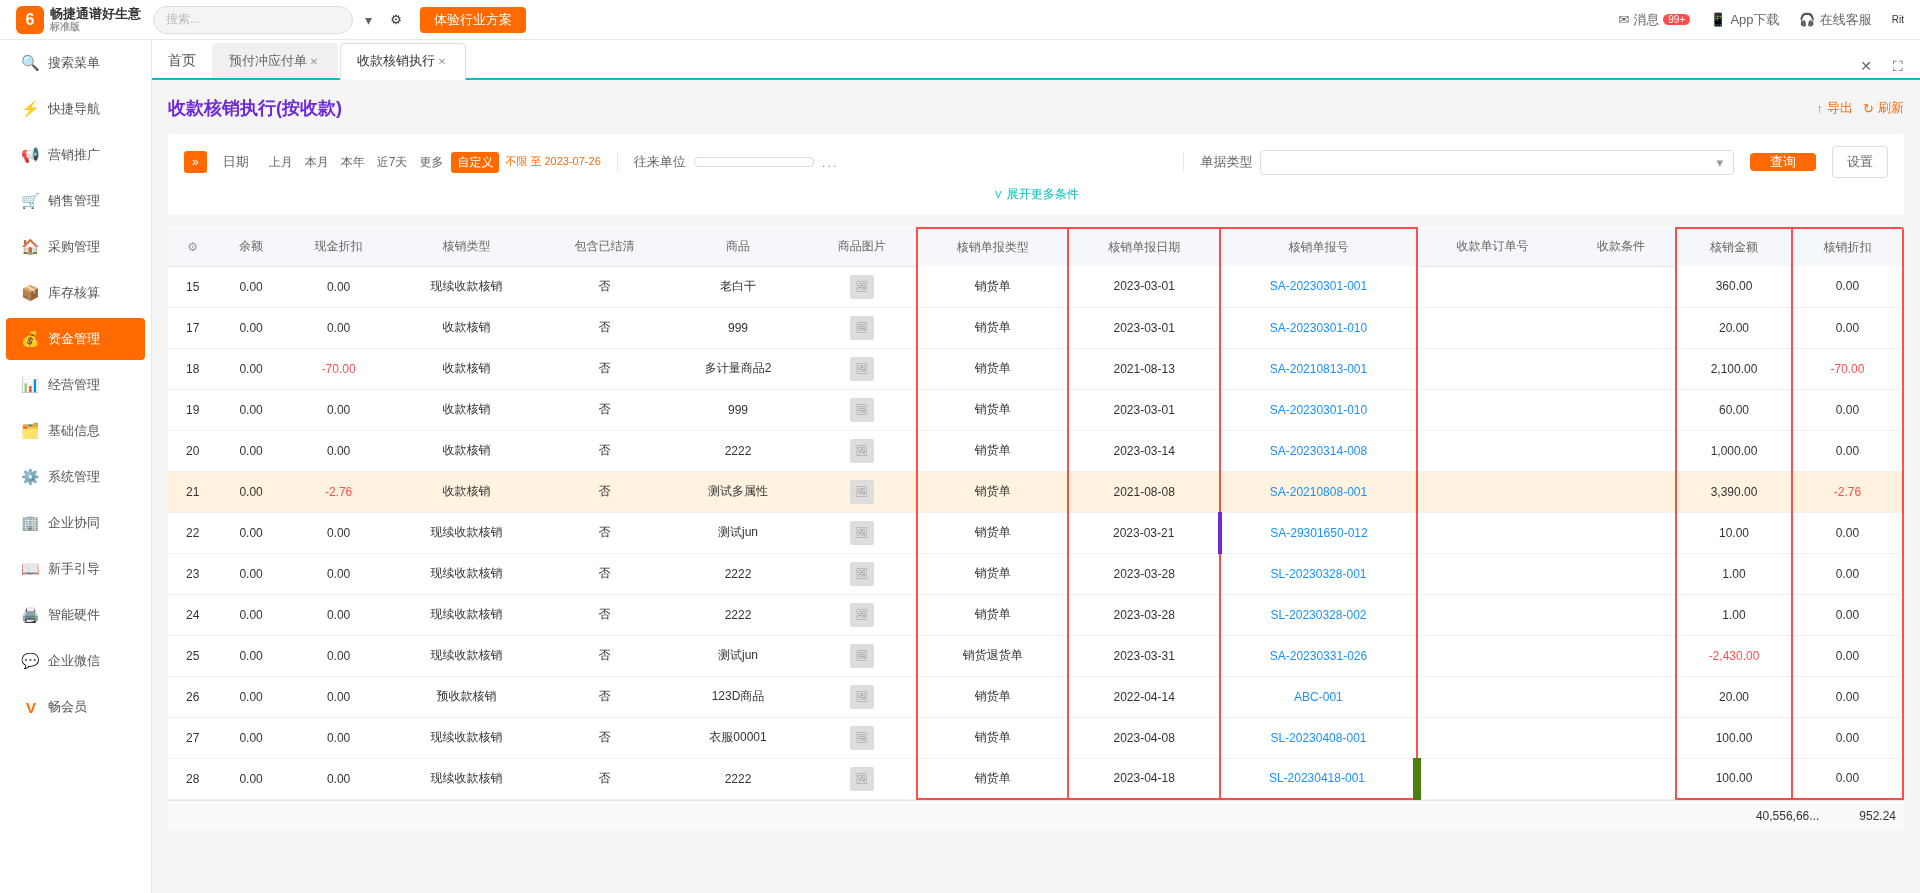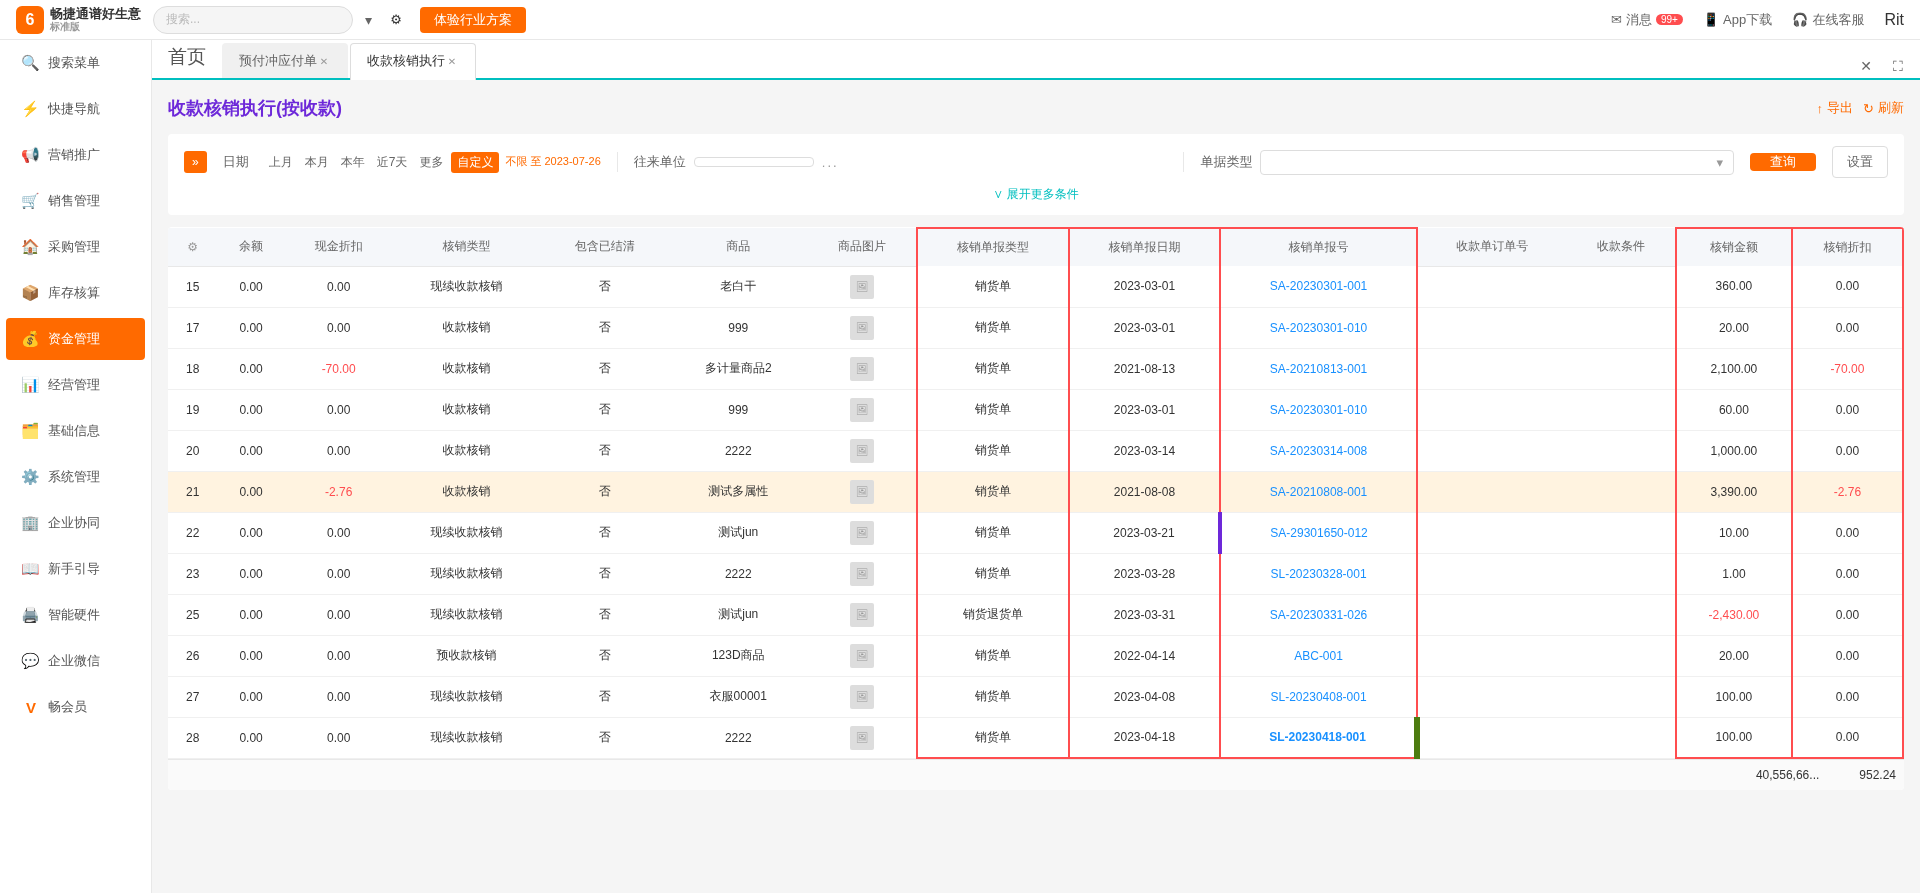--- a/index.html
+++ b/index.html
@@ -11,40 +11,40 @@
     .logo-icon { width: 28px; height: 28px; background: #ff6a00; border-radius: 6px; display: flex; align-items: center; justify-content: center; color: white; font-size: 16px; }
     .logo-text { display: flex; flex-direction: column; line-height: 1.2; }
     .logo-main { font-size: 13px; color: #333; }
     .logo-sub { font-size: 10px; color: #999; }
     .top-bar-search { flex: 0 0 200px; height: 28px; border: 1px solid #ddd; border-radius: 14px; padding: 0 12px; background: #f5f5f5; color: #999; font-size: 12px; display: flex; align-items: center; }
     .top-bar-dropdown { display: flex; align-items: center; gap: 4px; color: #666; cursor: pointer; }
     .top-bar-solution { background: #ff6a00; color: white; border: none; border-radius: 4px; padding: 4px 14px; cursor: pointer; font-size: 13px; }
     .top-bar-right { margin-left: auto; display: flex; align-items: center; gap: 20px; color: #666; font-size: 13px; }
     .top-bar-right-item { display: flex; align-items: center; gap: 4px; cursor: pointer; }
     .badge { background: #ff4d4f; color: white; border-radius: 8px; padding: 0 5px; font-size: 10px; }
-    .user-name { color: #333; font-size: 16px; }
+    .user-name { color: #333; font-size: 10px; }
 
     
     .main-layout { display: flex; height: calc(893px - 40px); }
 
     
     .sidebar { width: 152px; background: #fff; border-right: 1px solid #e8e8e8; display: flex; flex-direction: column; flex-shrink: 0; }
     .sidebar-item { display: flex; align-items: center; gap: 8px; padding: 12px 16px; cursor: pointer; color: #555; font-size: 13px; border-radius: 4px; margin: 2px 6px; }
     .sidebar-item.active { background: #ff6a00; color: #fff; border-radius: 4px; }
     .sidebar-icon { width: 18px; height: 18px; display: flex; align-items: center; justify-content: center; font-size: 15px; }
 
     
     .content-area { flex: 1; display: flex; flex-direction: column; overflow: hidden; }
 
     
     .tab-bar { height: 40px; background: #fff; display: flex; align-items: flex-end; border-bottom: 2px solid #00bfbf; padding: 0 0 0 0; }
     .tab { display: flex; align-items: center; padding: 8px 16px; cursor: pointer; font-size: 13px; color: #666; border: 1px solid transparent; border-bottom: none; border-radius: 4px 4px 0 0; background: #f0f0f0; margin-right: 2px; }
     .tab.active { background: #fff; color: #333; border-color: #ddd; border-bottom-color: #fff; font-weight: 500; margin-bottom: -2px; padding-bottom: 10px; }
     .tab-close { width: 14px; height: 14px; display: flex; align-items: center; justify-content: center; border-radius: 50%; font-size: 10px; color: #999; }
-    .tab-first { padding: 8px 16px; color: #555; cursor: pointer; font-size: 19px; }
+    .tab-first { padding: 8px 16px; color: #555; cursor: pointer; font-size: 14px; }
     .tab-bar-actions { margin-left: auto; display: flex; align-items: center; padding-right: 10px; gap: 8px; }
     .tab-action-btn { width: 24px; height: 24px; display: flex; align-items: center; justify-content: center; cursor: pointer; color: #666; font-size: 14px; }
 
     
     .page-content { flex: 1; padding: 16px; overflow: auto; background: #f5f5f5; }
     .page-header { display: flex; align-items: center; justify-content: space-between; margin-bottom: 14px; }
     .page-title { font-size: 18px; font-weight: 600; color: #6d28d9; }
     .page-actions { display: flex; gap: 10px; }
     .btn-export { display: flex; align-items: center; gap: 4px; color: #ff6a00; cursor: pointer; font-size: 13px; }
     .btn-refresh { display: flex; align-items: center; gap: 4px; color: #ff6a00; cursor: pointer; font-size: 13px; }
@@ -425,20 +425,38 @@
                   </td>
       <td style="border-left:2px solid #ff4d4f;border-right:2px solid #ff4d4f;">销货单</td>
       <td style="border-right:2px solid #ff4d4f;">2023-03-28</td>
       <td style="border-left:2px solid #ff4d4f;border-right:2px solid #ff4d4f;"><a class="link-text">SL-20230328-001</a></td>
       <td></td>
       <td></td>
       <td style="border-left:2px solid #ff4d4f;border-right:2px solid #ff4d4f;">1.00</td>
       <td style="border-right:2px solid #ff4d4f;">0.00</td>
     </tr>
                 <tr>
+      <td>24</td>
+      <td>0.00</td>
+      <td>0.00</td>
+      <td>现续收款核销</td>
+      <td>否</td>
+      <td>2222</td>
+      <td>
+                    <div style="width:24px;height:24px;background:#ddd;border-radius:2px;margin:0 auto;display:flex;align-items:center;justify-content:center;font-size:10px;color:#999;">🖼</div>
+                  </td>
+      <td style="border-left:2px solid #ff4d4f;border-right:2px solid #ff4d4f;">销货单</td>
+      <td style="border-right:2px solid #ff4d4f;">2023-03-28</td>
+      <td style="border-left:2px solid #ff4d4f;border-right:2px solid #ff4d4f;"><a class="link-text">SL-20230328-002</a></td>
+      <td></td>
+      <td></td>
+      <td style="border-left:2px solid #ff4d4f;border-right:2px solid #ff4d4f;">1.00</td>
+      <td style="border-right:2px solid #ff4d4f;">0.00</td>
+    </tr>
+                <tr>
       <td>25</td>
       <td>0.00</td>
       <td>0.00</td>
       <td>现续收款核销</td>
       <td>否</td>
       <td>测试jun</td>
       <td>
                     <div style="width:24px;height:24px;background:#ddd;border-radius:2px;margin:0 auto;display:flex;align-items:center;justify-content:center;font-size:10px;color:#999;">🖼</div>
                   </td>
       <td style="border-left:2px solid #ff4d4f;border-right:2px solid #ff4d4f;">销货退货单</td>
@@ -490,21 +508,21 @@
       <td>0.00</td>
       <td>0.00</td>
       <td>现续收款核销</td>
       <td>否</td>
       <td>2222</td>
       <td>
                     <div style="width:24px;height:24px;background:#ddd;border-radius:2px;margin:0 auto;display:flex;align-items:center;justify-content:center;font-size:10px;color:#999;">🖼</div>
                   </td>
       <td style="border-left:2px solid #ff4d4f;border-right:2px solid #ff4d4f;border-bottom:2px solid #ff4d4f;">销货单</td>
       <td style="border-right:2px solid #ff4d4f;border-bottom:2px solid #ff4d4f;">2023-04-18</td>
-      <td style="border-left:2px solid #ff4d4f;border-right:6px solid #4d7c0f;border-bottom:2px solid #ff4d4f;font-weight:bold;"><a class="link-text">SL-20230418-001</a></td>
+      <td style="border-left:2px solid #ff4d4f;border-right:8px solid #4d7c0f;border-bottom:2px solid #ff4d4f;"><a class="link-text">SL-20230418-001</a></td>
       <td></td>
       <td></td>
       <td style="border-left:2px solid #ff4d4f;border-right:2px solid #ff4d4f;border-bottom:2px solid #ff4d4f;">100.00</td>
       <td style="border-right:2px solid #ff4d4f;border-bottom:2px solid #ff4d4f;">0.00</td>
     </tr>
               </tbody>
           </table>
         </div>
         <div class="table-footer">
           <span>40,556,66...</span>

